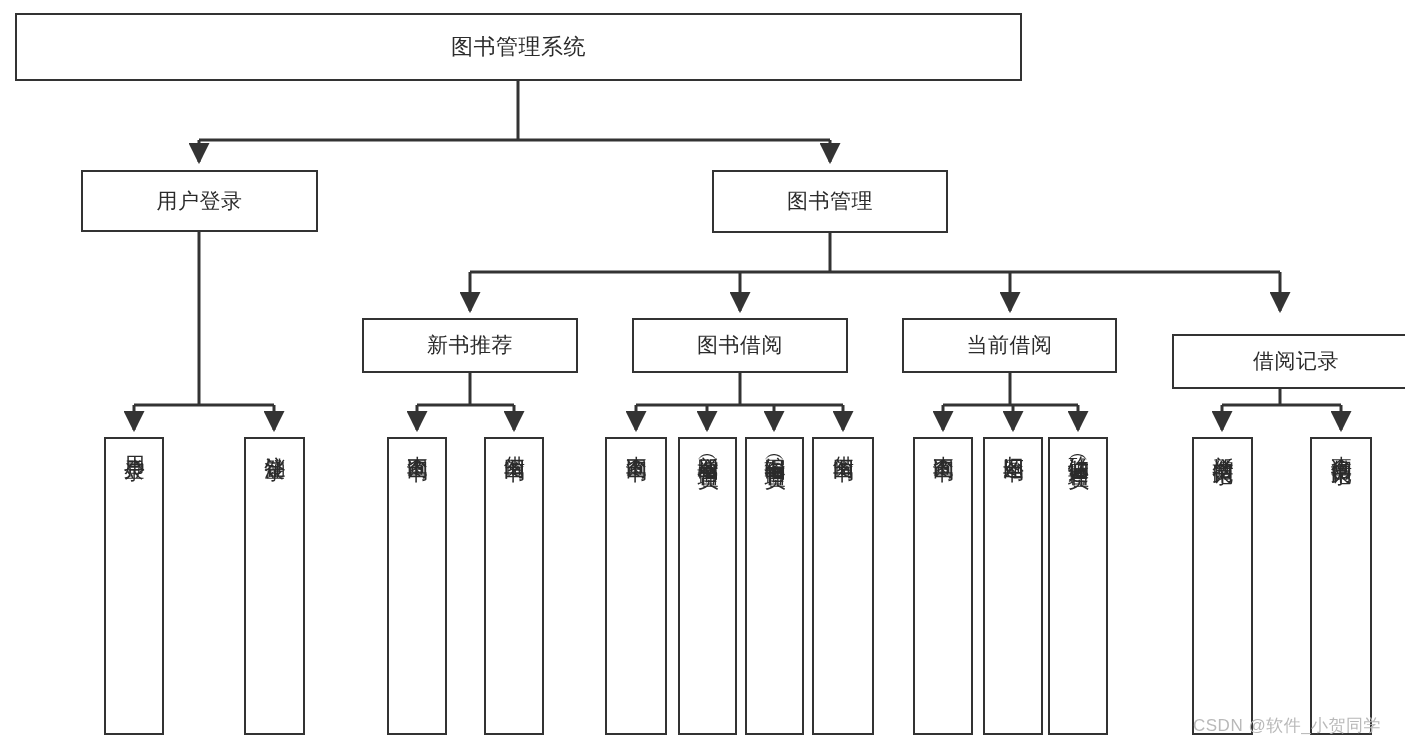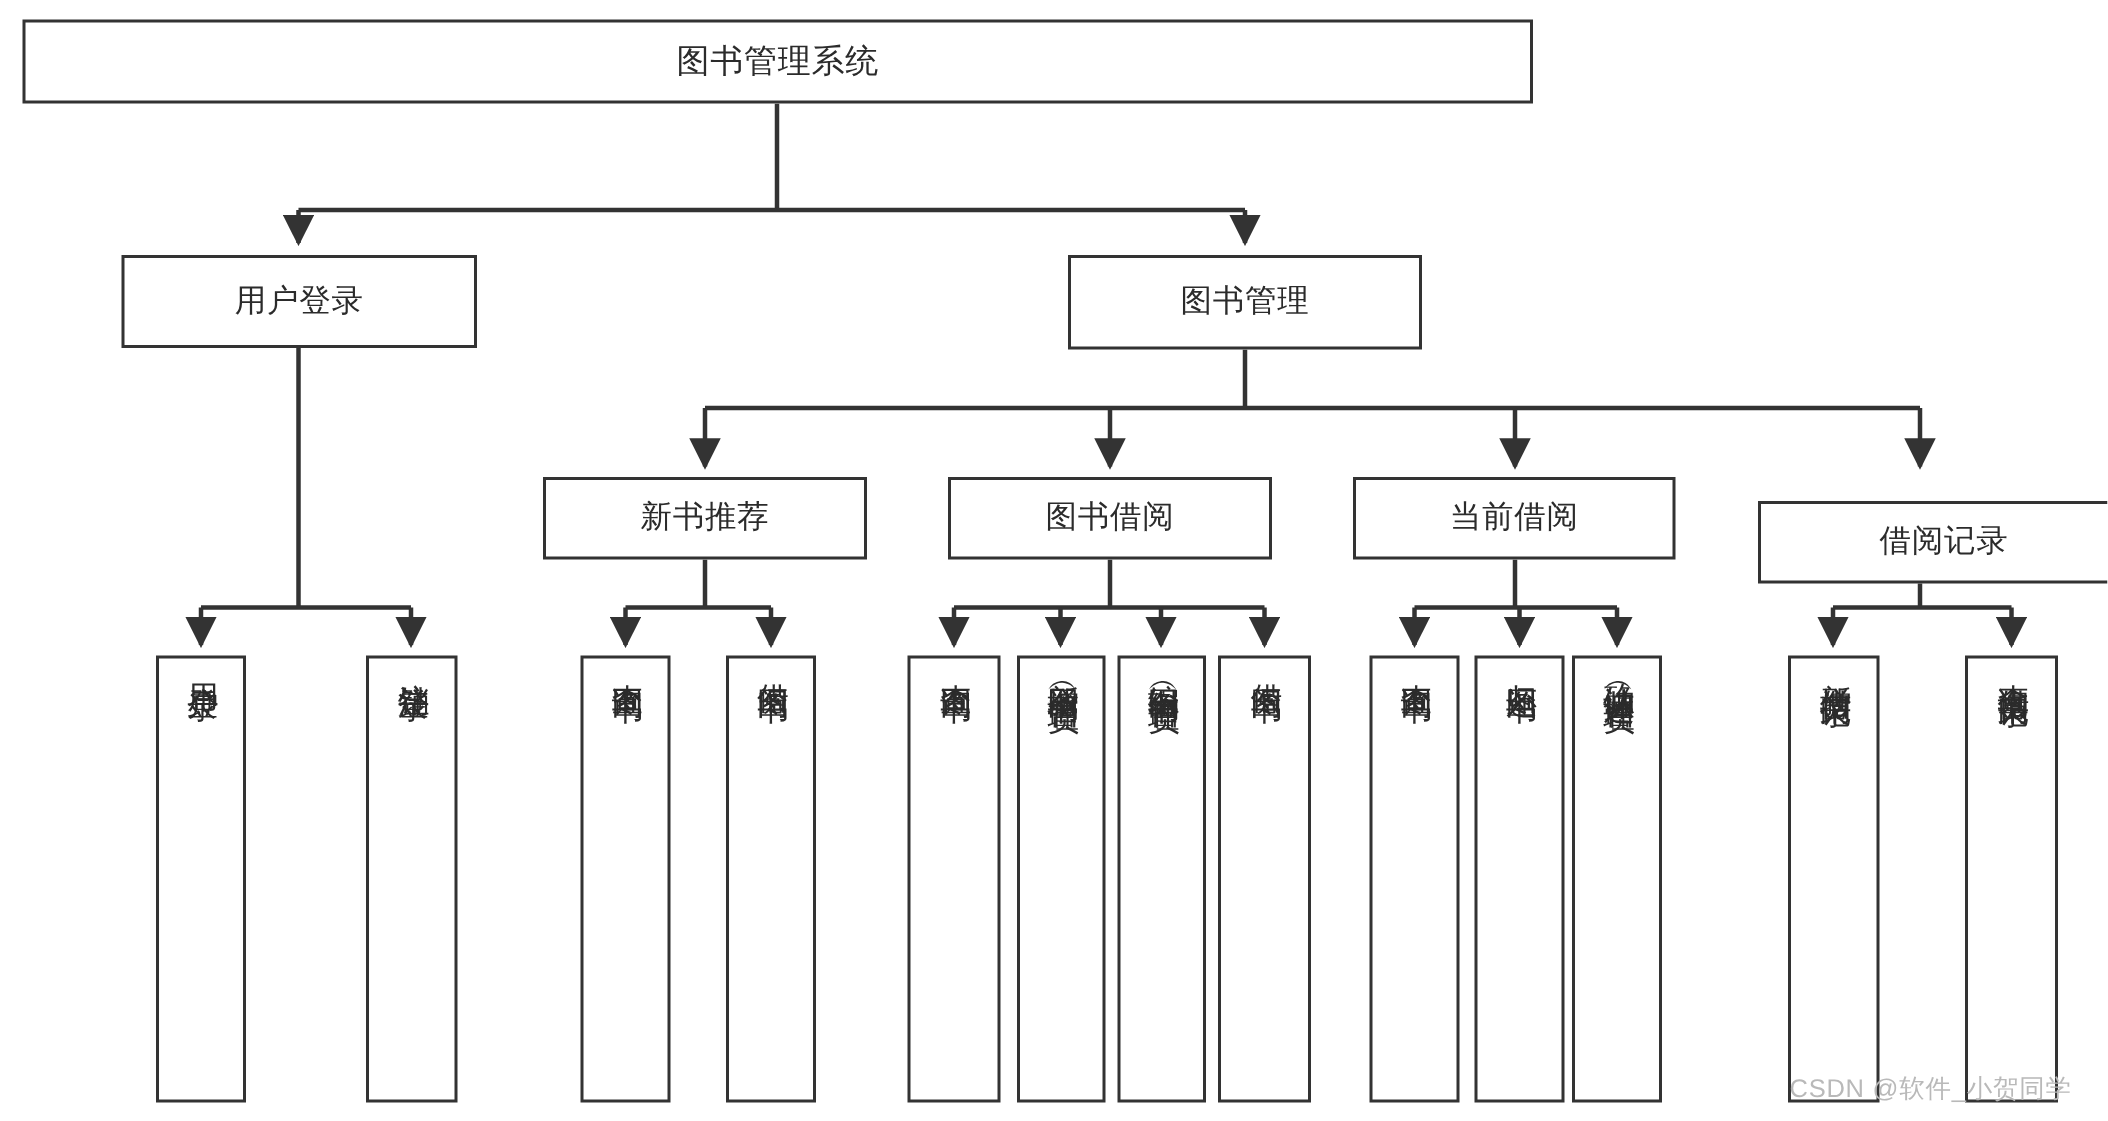--- a/index.html
+++ b/index.html
@@ -118,21 +118,21 @@
       <path d="M 1013 405 L 1013 430" marker-end="url(#arrow)"></path>
       <path d="M 1078 405 L 1078 430" marker-end="url(#arrow)"></path>
 
       <path d="M 1280 373 L 1280 405"></path>
       <path d="M 1222 405 L 1341 405"></path>
       <path d="M 1222 405 L 1222 430" marker-end="url(#arrow)"></path>
       <path d="M 1341 405 L 1341 430" marker-end="url(#arrow)"></path>
     </g>
   </svg>
 
-  <div class="node horiz root" style="left:15px; top:13px; width:1007px; height:56px;">
+  <div class="node horiz root" style="left:15px; top:13px; width:1007px; height:68px;">
     <span class="label">图书管理系统</span>
   </div>
 
   <div class="node horiz" style="left:81px; top:170px; width:237px; height:62px;">
     <span class="label">用户登录</span>
   </div>
   <div class="node horiz" style="left:712px; top:170px; width:236px; height:63px;">
     <span class="label">图书管理</span>
   </div>
 

